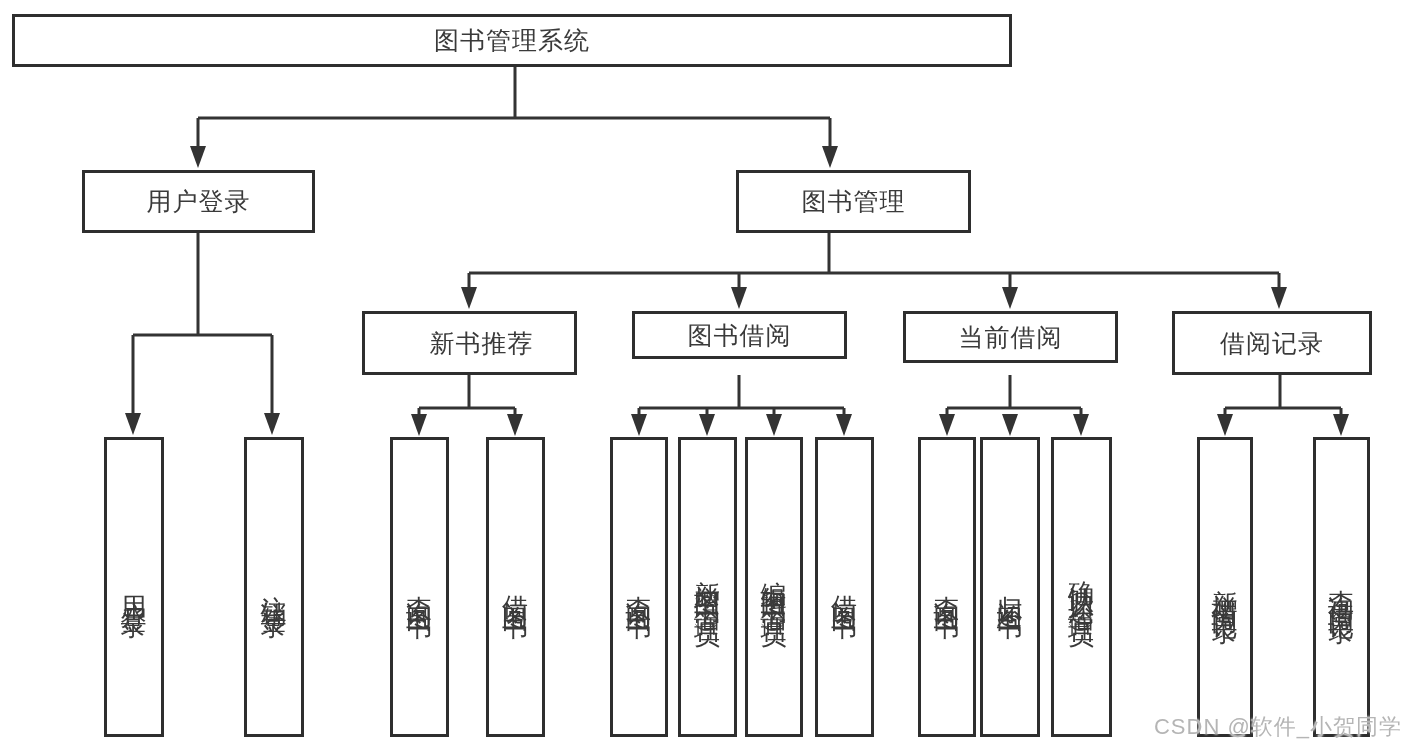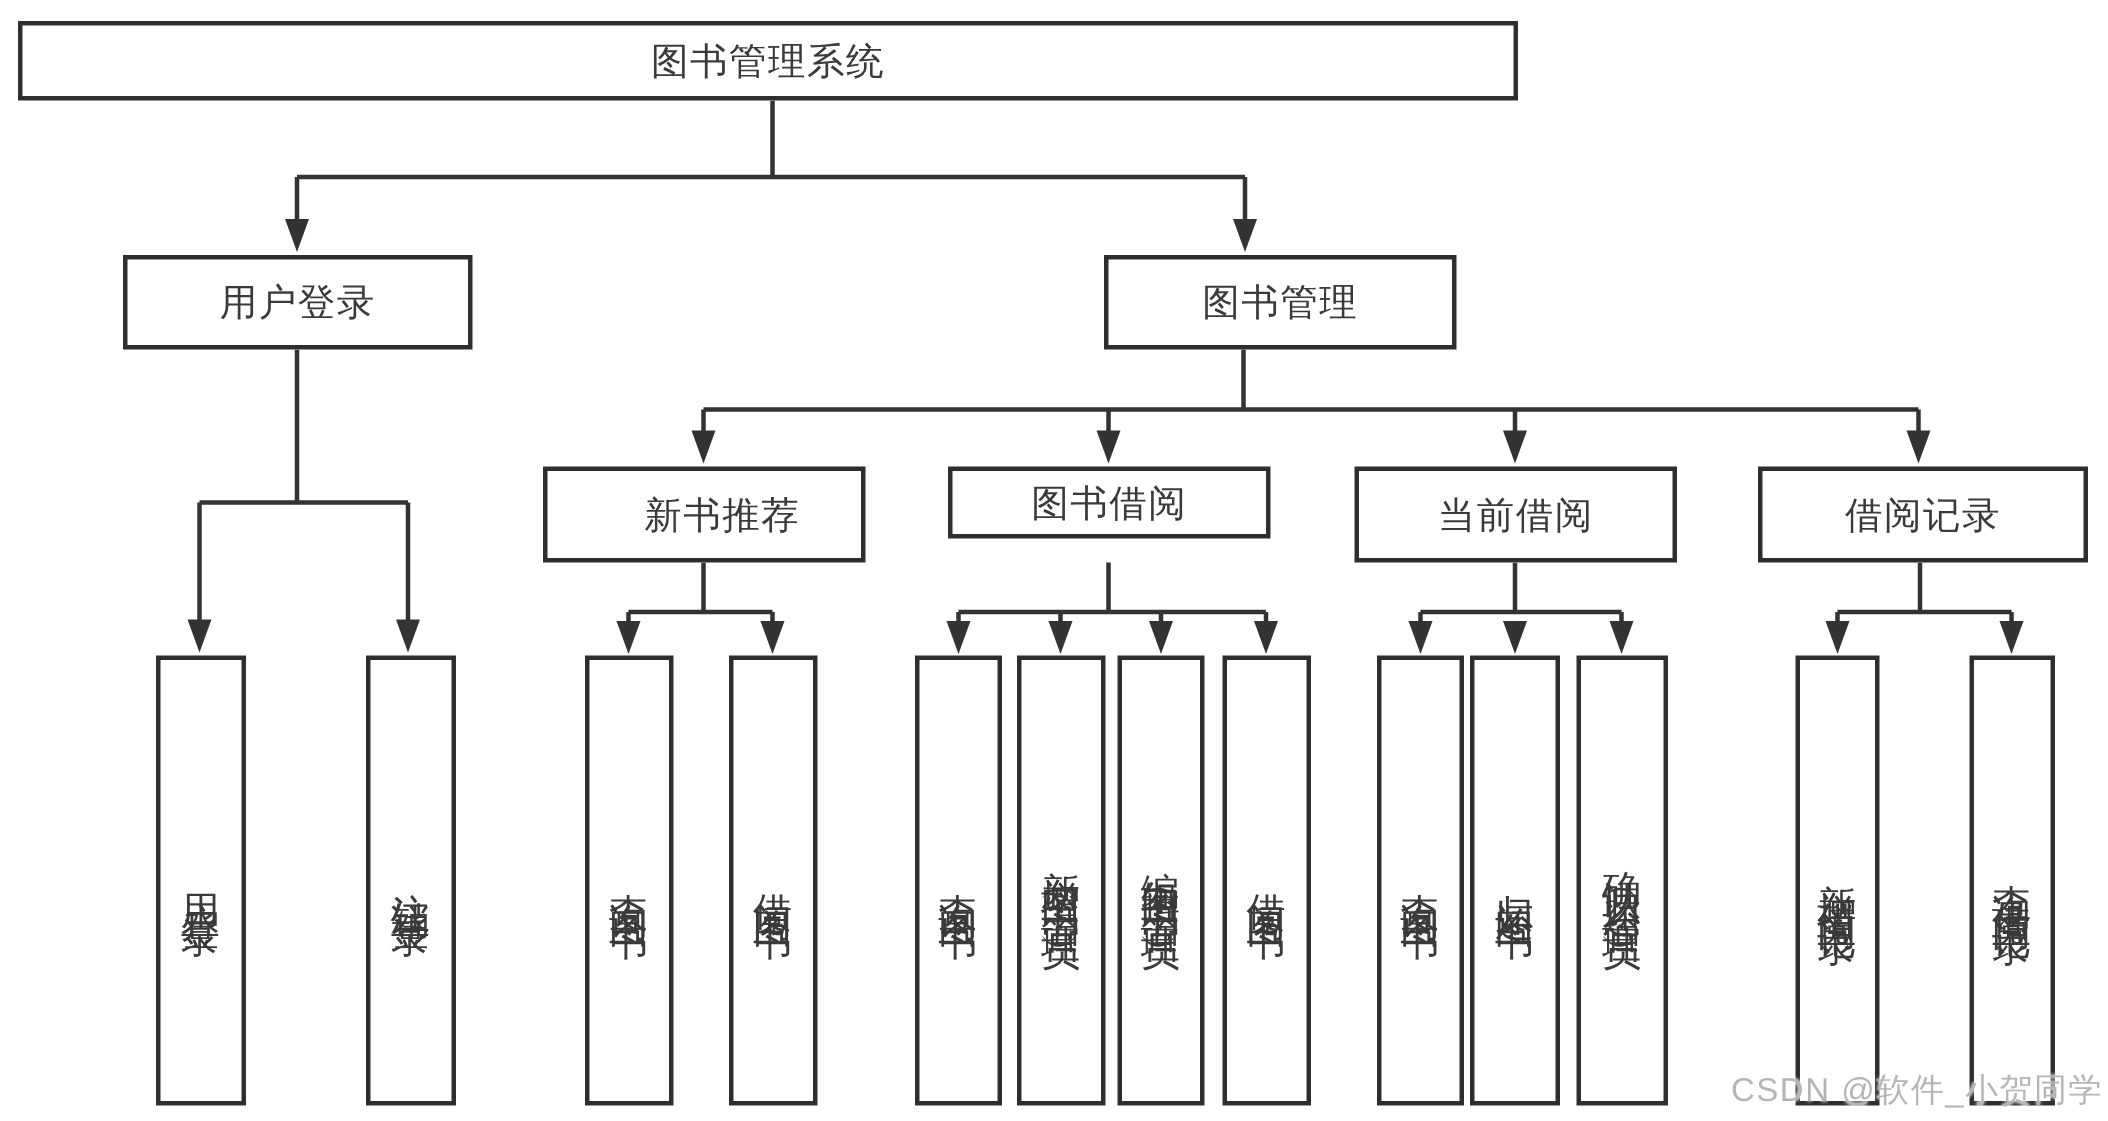--- a/index.html
+++ b/index.html
@@ -130,24 +130,24 @@
   <div class="node h-node" style="left:712px; top:170px; width:235px; height:63px;margin-left:24px;">
     <span class="lbl">图书管理</span>
   </div>
 
   <div class="node h-node" style="left:362px; top:311px; width:215px; height:64px;padding-left:24px;">
     <span class="lbl">新书推荐</span>
   </div>
   <div class="node h-node" style="left:632px; top:311px; width:215px; height:48px;">
     <span class="lbl">图书借阅</span>
   </div>
-  <div class="node h-node" style="left:903px; top:311px; width:215px; height:64px;">
+  <div class="node h-node" style="left:903px; top:311px; width:215px; height:52px;">
     <span class="lbl">当前借阅</span>
   </div>
-  <div class="node h-node" style="left:1172px; top:311px; width:220px; height:64px;justify-content:center;">
+  <div class="node h-node" style="left:1172px; top:311px; width:200px; height:64px;justify-content:center;">
     <span class="lbl">借阅记录</span>
   </div>
 
   <div class="node v-node" style="left:104px; top:437px; width:60px; height:300px;">
     <span class="lbl">用户登录</span>
   </div>
   <div class="node v-node" style="left:244px; top:437px; width:60px; height:300px;">
     <span class="lbl">注销登录</span>
   </div>
 

